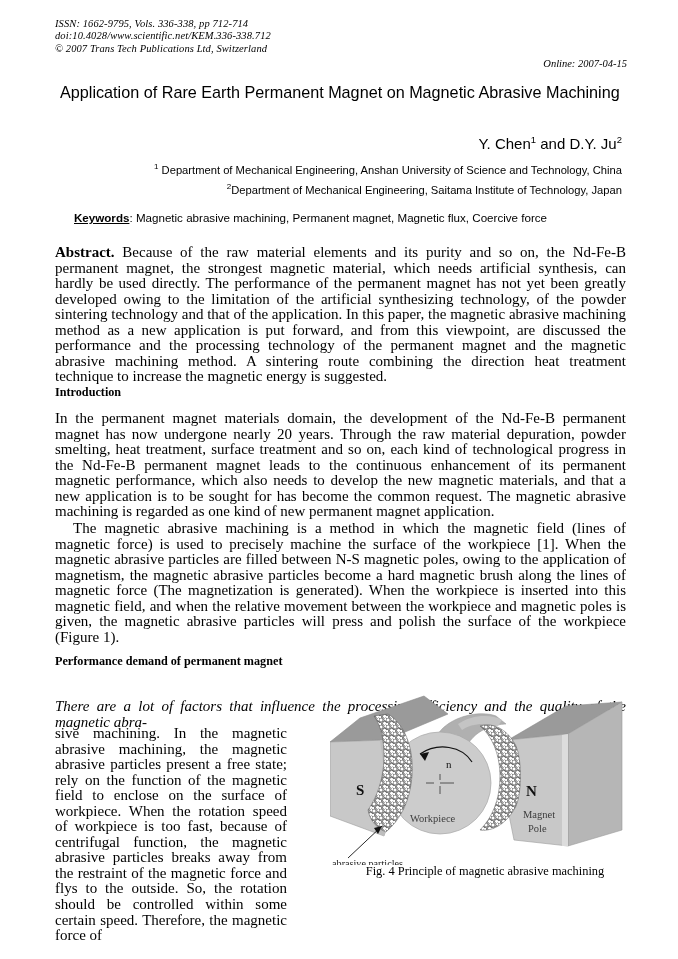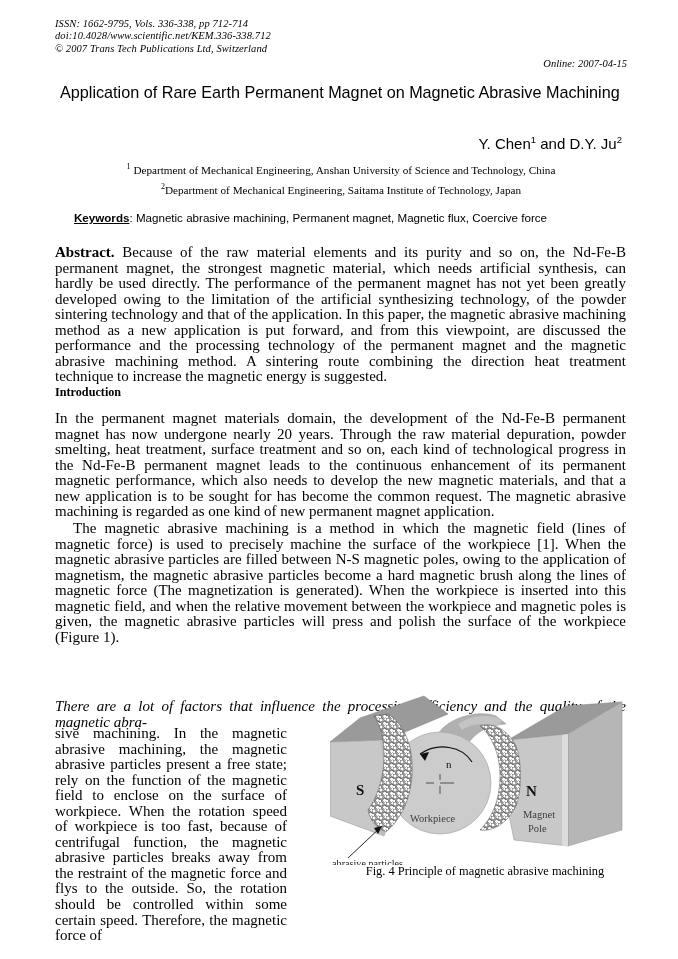--- a/index.html
+++ b/index.html
@@ -66,24 +66,24 @@
     width: 562px;
     text-align: right;
     font-family: "Liberation Sans", sans-serif;
     font-size: 15px;
     line-height: 20px;
   }
   .authors sup { font-size: 9.5px; vertical-align: super; }
 
   .affil {
     position: absolute;
-    left: 48px;
+    left: 36px;
     width: 586px;
-    text-align: center;
-    font-family: Liberation Serif, serif;
+    text-align: right;
+    font-family: Liberation Sans, sans-serif;
     font-size: 11.2px;
     line-height: 15px;
   }
   .affil sup { font-size: 8px; vertical-align: super; }
   .affil1 { top: 159px; }
   .affil2 { top: 179px; }
 
   
   .keywords {
     position: absolute;
@@ -183,20 +183,21 @@
   </div>
 
   <div class="para abstract">
     <b>Abstract.</b><span> Because of the raw material elements and its purity and so on, the Nd-Fe-B permanent magnet, the strongest magnetic material, which needs artificial synthesis, can hardly be used directly. The performance of the permanent magnet has not yet been greatly developed owing to the limitation of the artificial synthesizing technology, of the powder sintering technology and that of the application. In this paper, the magnetic abrasive machining method as a new application is put forward, and from this viewpoint, are discussed the performance and the processing technology of the permanent magnet and the magnetic abrasive machining method. A sintering route combining the direction heat treatment technique to increase the magnetic energy is suggested.</span>
   </div>
 
   <div class="sec-head sec-intro">Introduction</div>
   <div class="para intro-p1">In the permanent magnet materials domain, the development of the Nd-Fe-B permanent magnet has now undergone nearly 20 years. Through the raw material depuration, powder smelting, heat treatment, surface treatment and so on, each kind of technological progress in the Nd-Fe-B permanent magnet leads to the continuous enhancement of its permanent magnetic performance, which also needs to develop the new magnetic materials, and that a new application is to be sought for has become the common request. The magnetic abrasive machining is regarded as one kind of new permanent magnet application.</div>
   <div class="para intro-p2">The magnetic abrasive machining is a method in which the magnetic field (lines of magnetic force) is used to precisely machine the surface of the workpiece [1]. When the magnetic abrasive particles are filled between N-S magnetic poles, owing to the application of magnetism, the magnetic abrasive particles become a hard magnetic brush along the lines of magnetic force (The magnetization is generated). When the workpiece is inserted into this magnetic field, and when the relative movement between the workpiece and magnetic poles is given, the magnetic abrasive particles will press and polish the surface of the workpiece (Figure 1).</div>
 
+  <div class="sec-head sec-perf">Performance demand of permanent magnet</div>
   <div class="para perf-lead">There are a lot of factors that influence the processing efficiency and the quality of the magnetic abra-</div>
   <div class="para perf-col">sive machining. In the magnetic abrasive machining, the magnetic abrasive particles present a free state; rely on the function of the magnetic field to enclose on the surface of workpiece. When the rotation speed of workpiece is too fast, because of centrifugal function, the magnetic abrasive particles breaks away from the restraint of the magnetic force and flys to the outside. So, the rotation should be controlled within some certain speed. Therefore, the magnetic force of</div>
 
   <div class="figure">
     <svg width="300" height="175" viewBox="0 0 300 175" xmlns="http://www.w3.org/2000/svg">
       <defs>
 
         <pattern id="grit" x="0" y="0" width="7" height="7" patternUnits="userSpaceOnUse">
           <rect width="7" height="7" fill="#ffffff"></rect>
           <circle cx="2" cy="2" r="2.1" fill="#ffffff" stroke="#3a3a3a" stroke-width="0.75"></circle>

